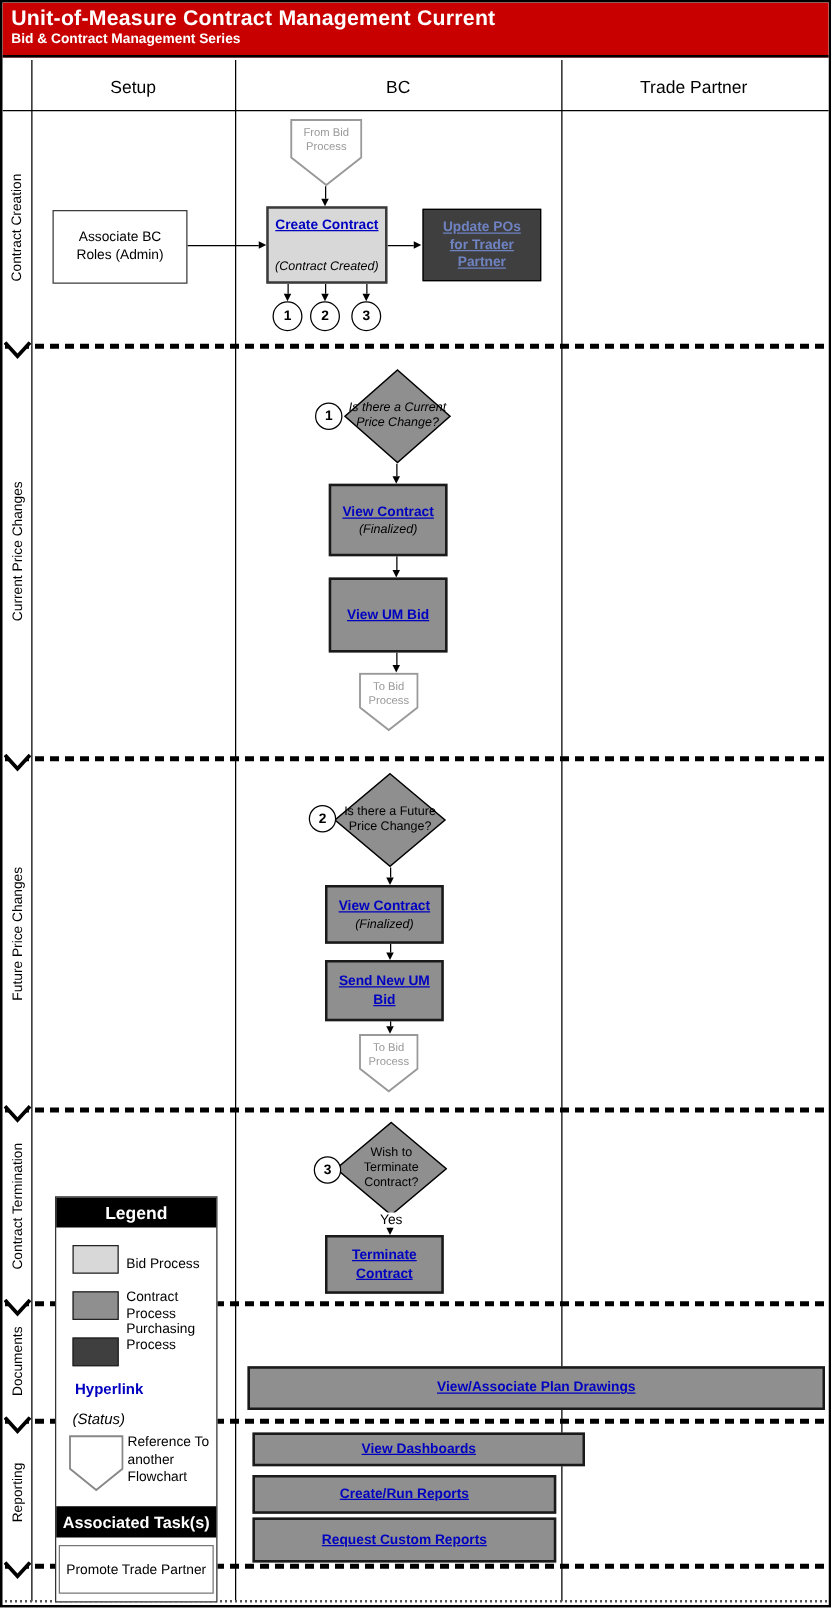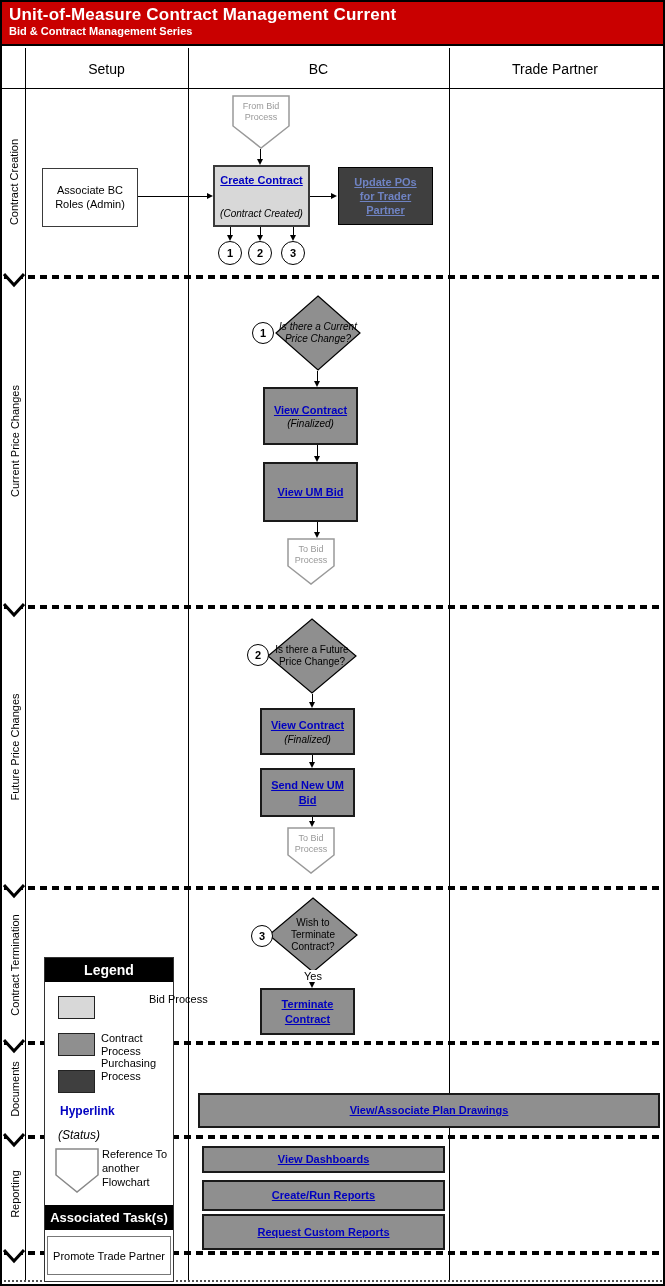--- a/index.html
+++ b/index.html
@@ -121,21 +121,21 @@
   <div class="abs bandlab" style="top:1135px;height:114px;">
       <span>Reporting</span>
     </div>
 
   <svg class="shape" style="left:230px;top:93px;" width="58" height="55">
     <path d="M1 1 L57 1 L57 31 L29 53 L1 31 Z" fill="#fff" stroke="#999" stroke-width="1.5"></path>
   </svg>
   <div class="ptext" style="left:230px;top:93px;width:58px;height:40px;">From Bid Process</div>
   <div class="av" style="left:258px;top:147px;height:10px;"></div>
 
-  <div class="box box-plain" style="left:40px;top:166px;width:96px;height:59px;">
+  <div class="box box-plain" style="left:40px;top:166px;width:108px;height:59px;">
     <span>Associate BC Roles (Admin)</span>
   </div>
   <div class="ah" style="left:136px;top:194px;width:69px;"></div>
 
   <div class="box box-bid" style="left:211px;top:163px;width:97px;height:62px;gap:20px;">
     <span class="link">Create Contract</span>
     <span class="status">(Contract Created)</span>
   </div>
   <div class="ah" style="left:308px;top:194px;width:21px;"></div>
 
@@ -205,35 +205,35 @@
   <div class="yes" style="left:296px;top:968px;width:30px;">Yes</div>
 
   <div class="box box-proc" style="left:258px;top:986px;width:95px;height:47px;">
     <span class="link" style="width:70px;">Terminate Contract</span>
   </div>
 
   <div class="bar" style="left:196px;top:1091px;width:462px;height:35px;">
     <span class="link">View/Associate Plan Drawings</span>
   </div>
 
-  <div class="bar" style="left:200px;top:1144px;width:243px;height:27px;">
+  <div class="bar" style="left:200px;top:1144px;width:266px;height:27px;">
     <span class="link">View Dashboards</span>
   </div>
   <div class="bar" style="left:200px;top:1178px;width:243px;height:31px;">
     <span class="link">Create/Run Reports</span>
   </div>
   <div class="bar" style="left:200px;top:1212px;width:243px;height:36px;">
     <span class="link">Request Custom Reports</span>
   </div>
 
   <div class="legend">
     <div class="hdr">Legend</div>
 
     <div class="swatch" style="top:38px;background:var(--bid-process,#d8d8d8);"></div>
-    <div class="sw-label" style="top:30px;height:23px;margin-left:48px;">Bid Process</div>
+    <div class="sw-label" style="top:42px;height:23px;">Bid Process</div>
 
     <div class="swatch" style="top:75px;background:var(--contract-process,#8f8f8f);"></div>
     <div class="sw-label" style="top:70px;height:33px;">Contract Process</div>
 
     <div class="swatch" style="top:112px;background:var(--purchasing-process,#3f3f3f);"></div>
     <div class="sw-label" style="top:95px;height:33px;">Purchasing Process</div>
 
     <div class="hyp">Hyperlink</div>
     <div class="stat">(Status)</div>
 

